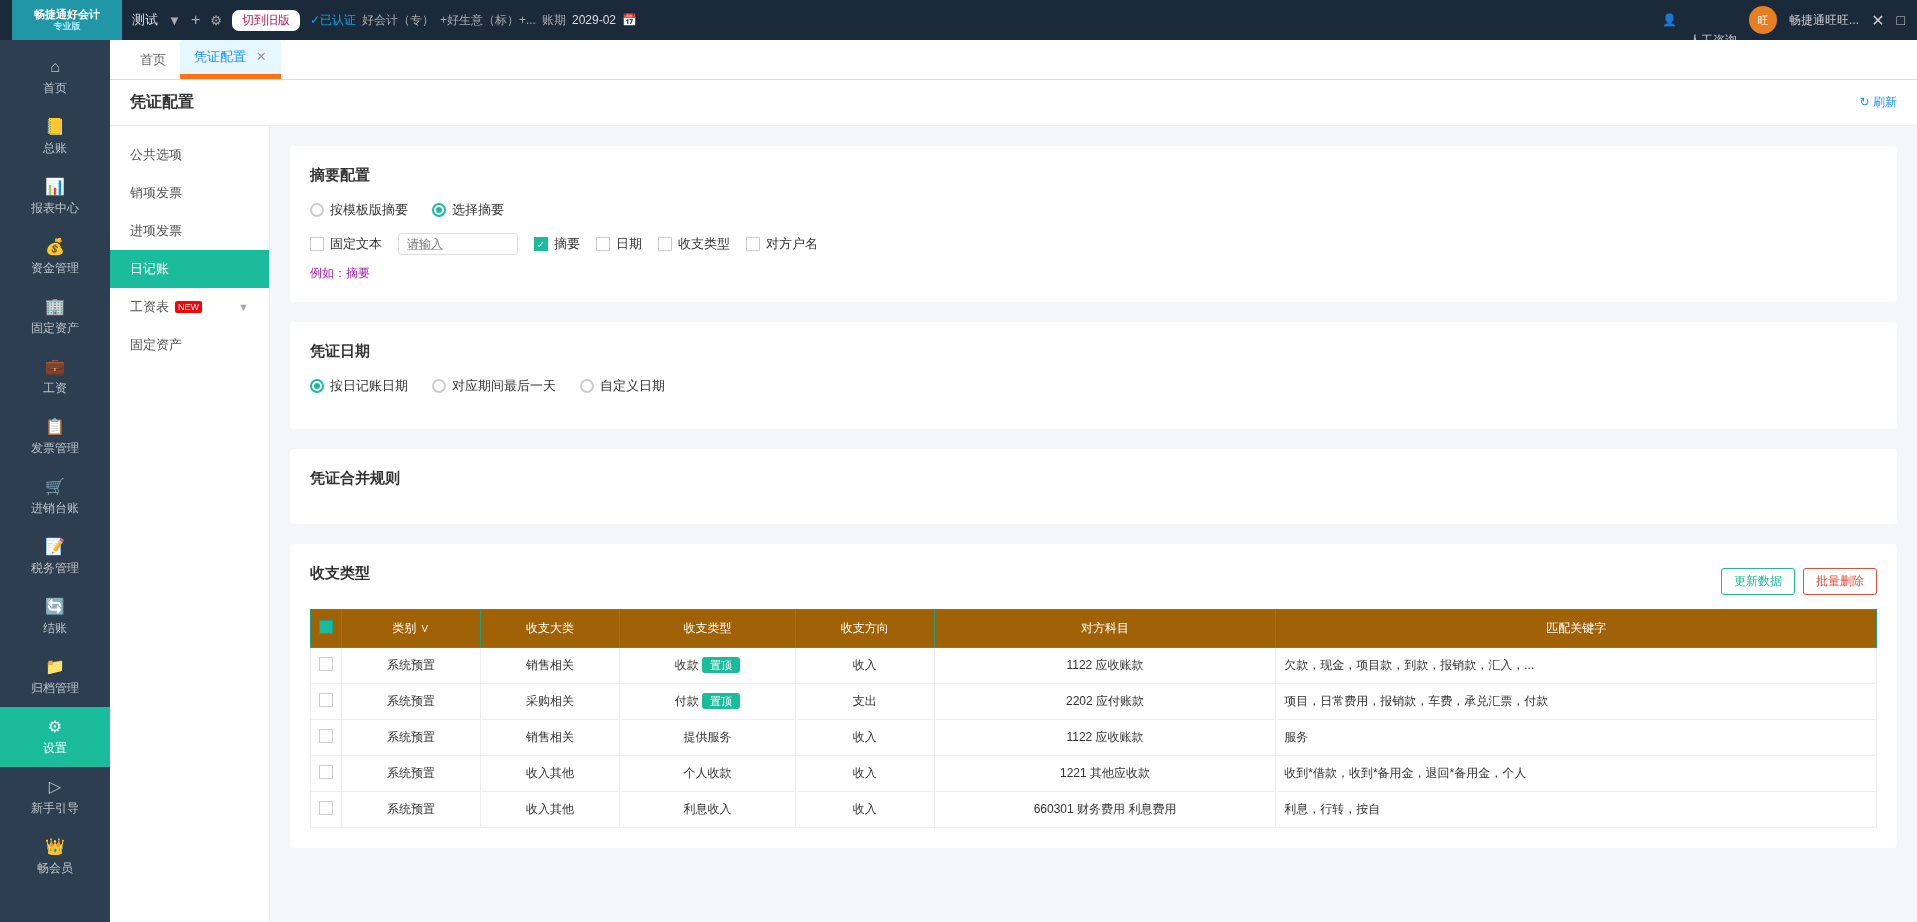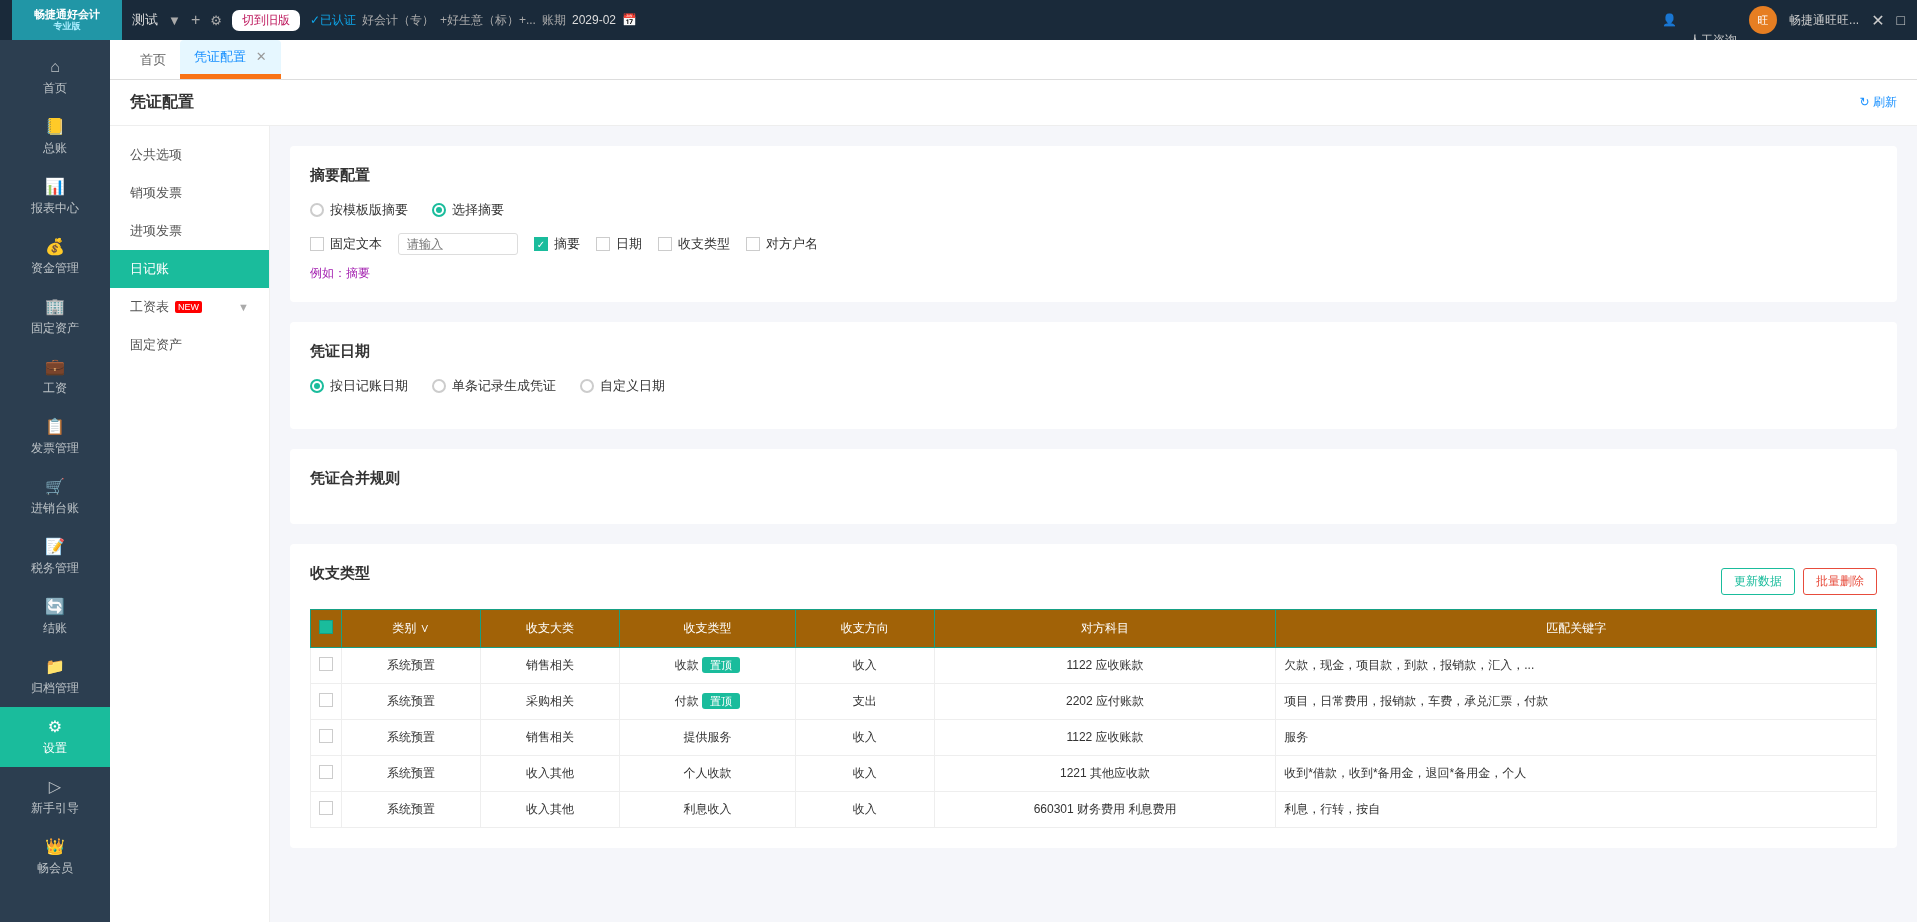--- a/index.html
+++ b/index.html
@@ -265,21 +265,21 @@
 
         <div class="section">
           <div class="section-title">凭证日期</div>
           <div class="radio-group">
             <label class="radio-item">
               <span class="radio-circle checked"></span>
               <span>按日记账日期</span>
             </label>
             <label class="radio-item">
               <span class="radio-circle"></span>
-              <span>单条记录生成凭证</span>
+              <span>对应期间最后一天</span>
             </label>
             <label class="radio-item">
               <span class="radio-circle"></span>
               <span>自定义日期</span>
             </label>
           </div>
         </div>
 
         <div class="section">
           <div class="section-title">凭证合并规则</div>

